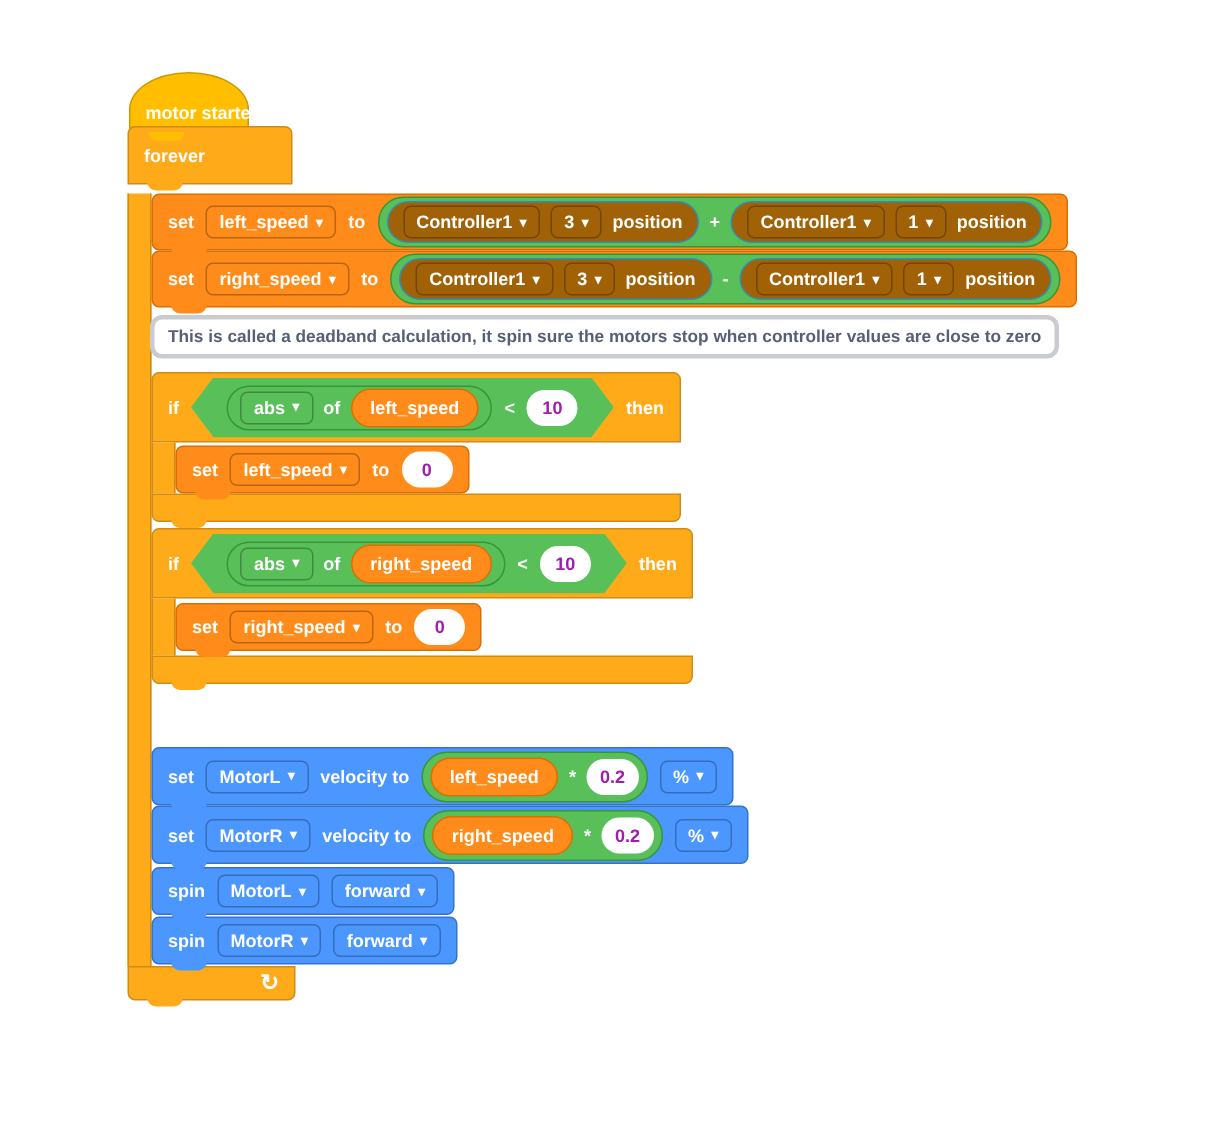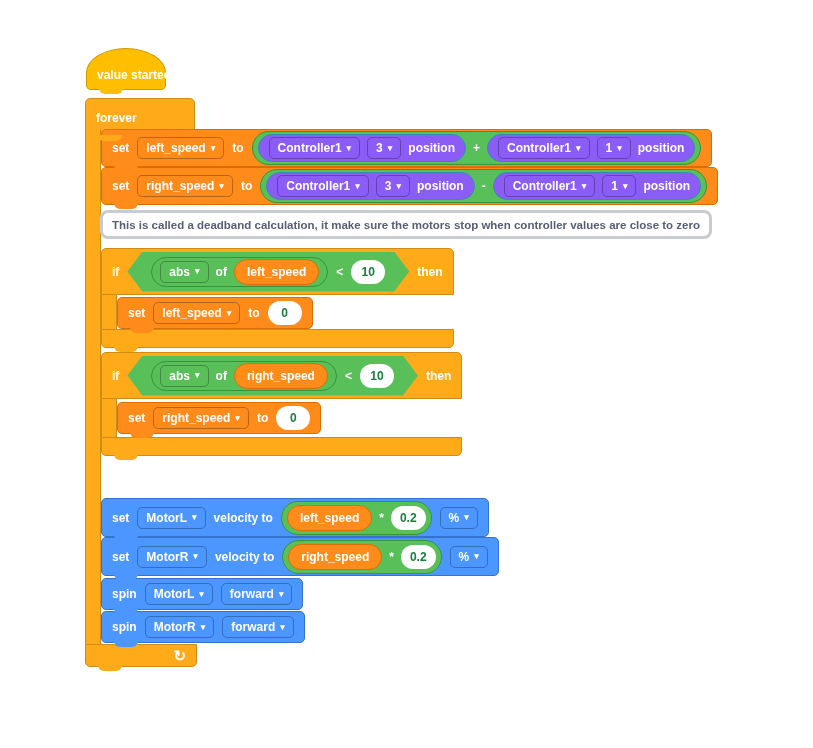--- a/index.html
+++ b/index.html
@@ -23,25 +23,25 @@
     content:"";position:absolute;left:12px;bottom:-5px;width:24px;height:6px;
     border-radius:0 0 6px 6px;background:inherit;z-index:3;
   }
   .dd{
     display:inline-flex;align-items:center;gap:5px;border:1px solid rgba(0,0,0,0.28);
     border-radius:5px;padding:2px 8px;height:22px;box-sizing:border-box;cursor:pointer;
   }
   .arr{font-size:9px;line-height:1;}
   .capsule{display:inline-flex;align-items:center;gap:7px;border-radius:99px;box-sizing:border-box;}
   .cap-green{background:#59C059;border:1px solid #389438;padding:3px 5px;height:34px;}
-  .cap-blue{background:#8b5cf6;border:1px solid #2E8EB8;padding:0 10px;height:28px;gap:7px;}
+  .cap-blue{background:#a16207;border:1px solid #2E8EB8;padding:0 10px;height:28px;gap:7px;}
   .cap-orange{background:#FF8C1A;border:1px solid #DB6E00;padding:0 12px;height:26px;}
   .cap-green-rep{background:#59C059;border:1px solid #389438;padding:0 8px;height:30px;gap:7px;}
   .oval-white{
-    display:inline-flex;align-items:center;justify-content:center;background:#fff;color:#15803d;
+    display:inline-flex;align-items:center;justify-content:center;background:#fff;color:#a21caf;
     border-radius:99px;height:24px;min-width:34px;padding:0 9px;box-sizing:border-box;font-weight:700;
   }
   .hexagon{
     display:inline-flex;align-items:center;gap:8px;background:#59C059;height:40px;
     padding:15px 24px;box-sizing:border-box;
     clip-path:polygon(0 50%,15px 0,calc(100% - 15px) 0,100% 50%,calc(100% - 15px) 100%,15px 100%);
   }
   .opsym{font-weight:700;}
   .comment{
     position:absolute;display:flex;align-items:center;white-space:nowrap;background:#fff;
@@ -50,24 +50,24 @@
   }
   .comment.selected{border-radius:16px;border:2px solid #BFC3C7;box-shadow:0 0 0 3px #FFF000;}
   .loop-arrow{margin-left:auto;font-size:15px;line-height:1;}
 </style>
 </head>
 <body>
 
 <div class="workspace">
 
   <div class="block b-events hat bump" style="left:86px;top:48px;width:80px;height:42px;">
-    <span>value started</span>
-  </div>
-
-  <div class="block b-control bump" id="forever-header" style="left:85px;top:98px;width:110px;height:39px;border-radius:5px 5px 0 0;">
+    <span>motor started</span>
+  </div>
+
+  <div class="block b-control bump" id="forever-header" style="left:85px;top:84px;width:110px;height:39px;border-radius:5px 5px 0 0;">
     <span>forever</span>
   </div>
   <div class="carm b-control" style="left:85px;top:129px;width:16px;height:515px;border-top:none;border-bottom:none;"></div>
   <div class="block b-control cbottom bump" style="left:85px;top:644px;width:112px;height:23px;">
     <span class="loop-arrow">↻</span>
   </div>
 
   <div class="block b-var bump" style="left:101px;top:129px;height:38px;">
     <span>set</span>
     <span class="dd">
@@ -130,21 +130,21 @@
         <span class="dd">
           <span>1</span>
           <span class="arr">▾</span>
         </span>
         <span>position</span>
       </span>
     </span>
   </div>
 
   <div class="comment" style="left:100px;top:210px;height:29px;">
-    <span>This is called a deadband calculation, it make sure the motors stop when controller values are close to zero</span>
+    <span>This is called a deadband calculation, it spin sure the motors stop when controller values are close to zero</span>
   </div>
 
   <div class="block b-control" id="if1-header" style="left:101px;top:248px;height:47px;border-radius:5px 5px 0 0;">
     <span>if</span>
     <span class="hexagon">
       <span class="capsule cap-green-rep">
         <span class="dd">
           <span>abs</span>
           <span class="arr">▾</span>
         </span>

